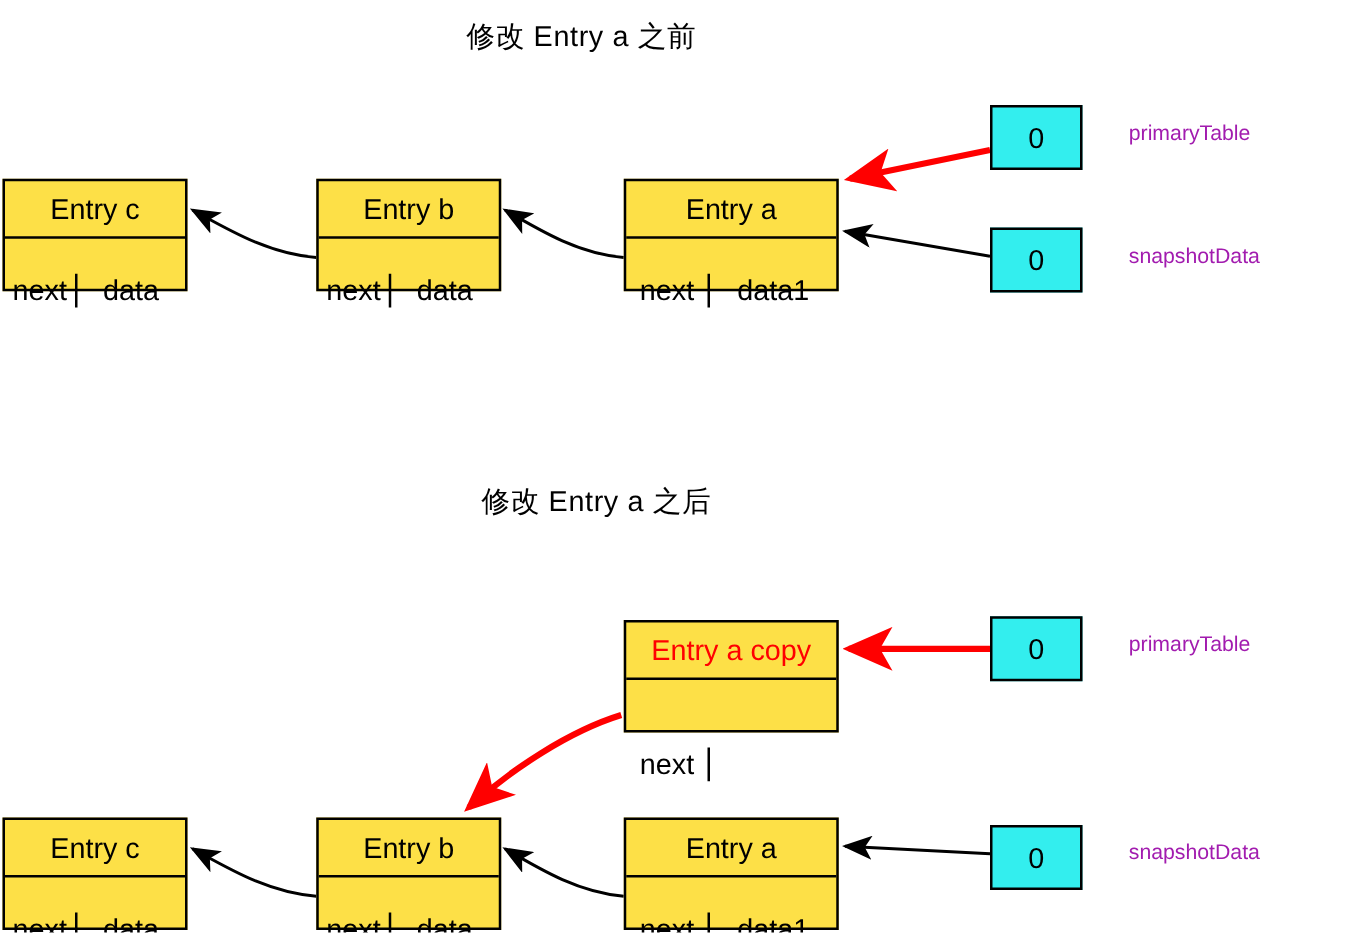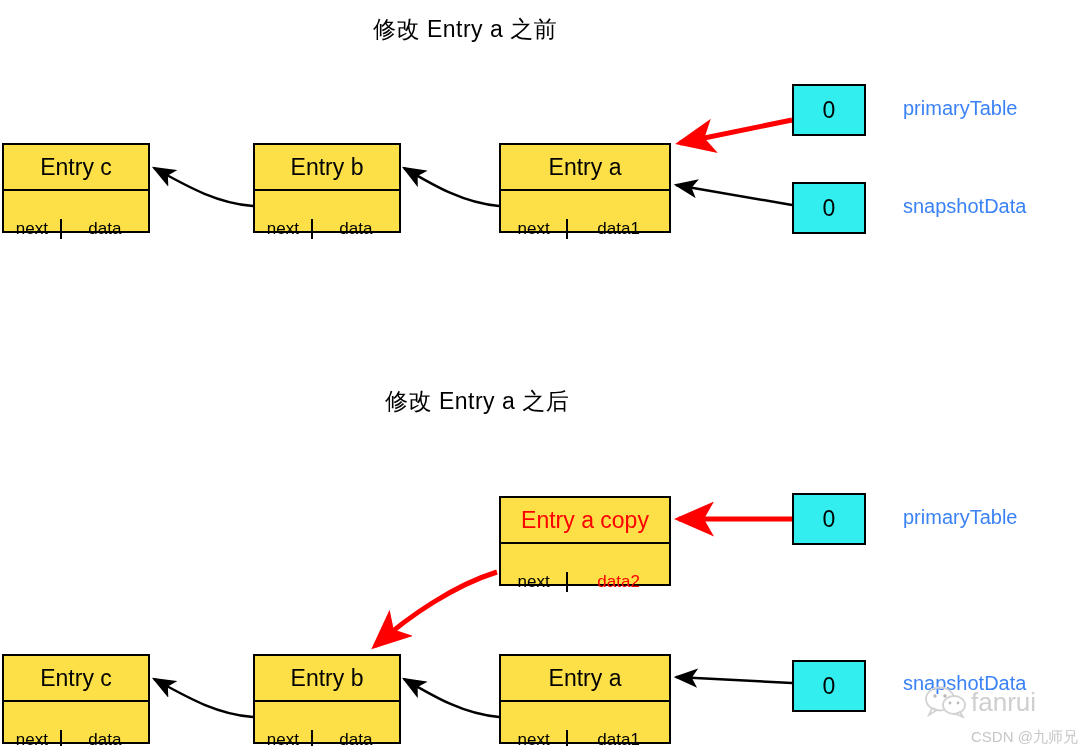--- a/index.html
+++ b/index.html
@@ -56,21 +56,21 @@
   }
   .entry .fields {
     flex: 1 1 auto;
     display: flex;
     flex-direction: row;
   }
   .entry .cell {
     display: flex;
     align-items: center;
     justify-content: center;
-    font-size: 17px;
+    font-size: 23px;
     white-space: nowrap;
     box-sizing: border-box;
     margin-top: 28px;
   }
   .entry .cell.next {
     flex: 0 0 40%;
     border-right: 2px solid #000;
   }
   .entry .cell.data {
     flex: 1 1 auto;
@@ -83,24 +83,24 @@
     box-sizing: border-box;
     display: flex;
     align-items: center;
     justify-content: center;
     font-size: 23px;
     color: #000;
   }
   
   .var-label {
     position: absolute;
-    font-size: 20px;
+    font-size: 17px;
     line-height: 1;
     white-space: nowrap;
-    color: #3b82f6;
+    color: #a21caf;
     text-align: right;
   }
   
   .watermark {
     position: absolute;
     pointer-events: none;
     user-select: none;
   }
   .wm-top {
     position: absolute;
@@ -186,25 +186,24 @@
   <div class="ptr-box" style="left:792px; top:84px; width:74px; height:52px; background:#33eeee;">
     <span>0</span>
   </div>
   <div class="var-label" style="left:903px; top:98px;">primaryTable</div>
 
   <div class="ptr-box" style="left:792px; top:182px; width:74px; height:52px; background:#33eeee;">
     <span>0</span>
   </div>
   <div class="var-label" style="left:903px; top:196px;">snapshotData</div>
 
-  <div class="entry" style="left:499px; top:496px; width:172px; height:90px;">
+  <div class="entry" style="left:499px; top:496px; width:172px; height:90px;gap:26px;">
     <div class="head red-text">Entry a copy</div>
     <div class="fields">
       <div class="cell next">next</div>
-      <div class="cell data red-text">data2</div>
     </div>
   </div>
 
   <div class="ptr-box" style="left:792px; top:493px; width:74px; height:52px; background:#33eeee;">
     <span>0</span>
   </div>
   <div class="var-label" style="left:903px; top:507px;">primaryTable</div>
 
   <div class="entry" style="left:2px; top:654px; width:148px; height:90px;">
     <div class="head">Entry c</div>
@@ -228,30 +227,14 @@
       <div class="cell next">next</div>
       <div class="cell data">data1</div>
     </div>
   </div>
 
   <div class="ptr-box" style="left:792px; top:660px; width:74px; height:52px; background:#33eeee;">
     <span>0</span>
   </div>
   <div class="var-label" style="left:903px; top:673px;">snapshotData</div>
 
-  <div class="watermark" style="left:925px; top:686px; width:155px; height:60px;">
-    <div class="wm-top">
-      <svg width="42" height="32" viewBox="0 0 42 32">
-        <ellipse cx="15" cy="13" rx="14" ry="11.5" fill="none" stroke="#d2d2d2" stroke-width="1.8"></ellipse>
-        <path d="M7,22 L4,29 L12,24 z" fill="none" stroke="#d2d2d2" stroke-width="1.8"></path>
-        <circle cx="10" cy="10" r="1.7" fill="#b9b9b9"></circle>
-        <circle cx="20" cy="10" r="1.7" fill="#b9b9b9"></circle>
-        <ellipse cx="29" cy="19" rx="11" ry="9" fill="#ffffff" stroke="#d2d2d2" stroke-width="1.8"></ellipse>
-        <path d="M35,26 L38,31 L31,28 z" fill="#ffffff" stroke="#d2d2d2" stroke-width="1.8"></path>
-        <circle cx="25" cy="17" r="1.4" fill="#b9b9b9"></circle>
-        <circle cx="33" cy="17" r="1.4" fill="#b9b9b9"></circle>
-      </svg>
-      <span>fanrui</span>
-    </div>
-    <div class="wm-credit">CSDN @九师兄</div>
-  </div>
 
 </div>
 
 </body></html>

